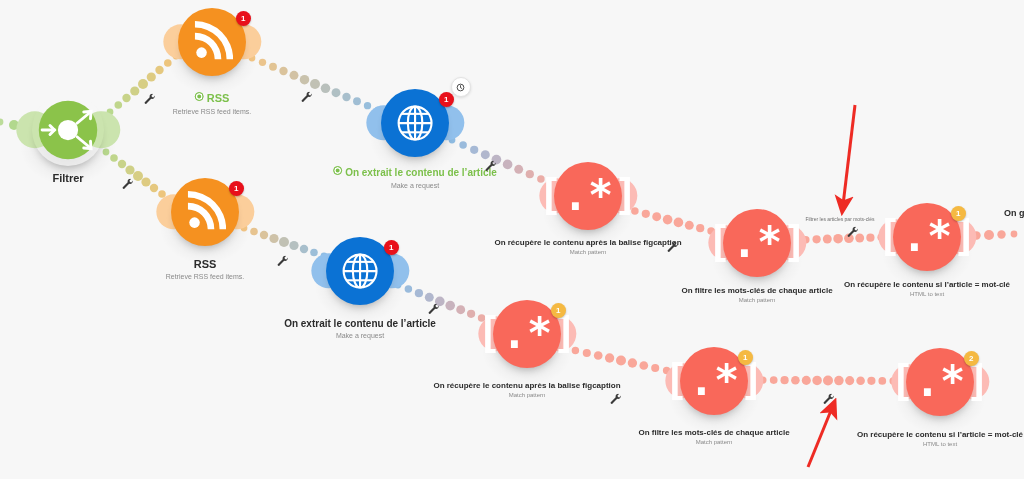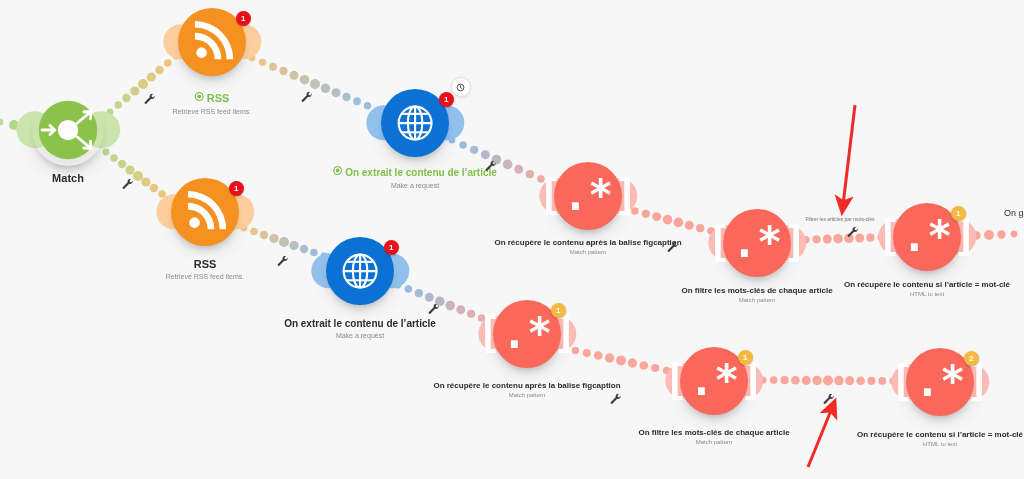--- a/index.html
+++ b/index.html
@@ -110,21 +110,21 @@
     z-index:4;
     text-align:center;
   }
   .wrench{
     position:absolute;
     transform:translate(-50%,-50%);
     z-index:5;
   }
   .edge-text{
     position:absolute;
-    font-weight:normal;
+    font-weight:bold;
     color:#2b2b2b;
     white-space:nowrap;
     z-index:4;
   }
   svg{display:block;}
 </style>
 </head>
 <body>
 
 <div id="canvas">
@@ -418,21 +418,21 @@
   <svg id="arrow-layer" width="1024" height="479">
     <defs>
       <marker id="ah" markerWidth="7" markerHeight="7" refX="3.2" refY="3.2" orient="auto">
         <path d="M0,0 L7,3.2 L0,6.4 L1.6,3.2 Z" fill="#ee2b24"></path>
       </marker>
     </defs>
   <line x1="855" y1="105" x2="843" y2="205" stroke="#ee2b24" stroke-width="3" marker-end="url(#ah)"></line>
       <line x1="808" y1="467" x2="832" y2="408" stroke="#ee2b24" stroke-width="3" marker-end="url(#ah)"></line>
     </svg>
 <div class="caption" style="left: 68px; top: 172px;">
-      <div class="title" style="font-size: 11px;">Match</div>
+      <div class="title" style="font-size: 11px;">Filtrer</div>
     </div>
     <div class="caption" style="left: 212px; top: 88px;"><span class="ok-dot"></span><div class="title green" style="font-size: 11px; display: inline-block;">RSS</div><div class="sub" style="font-size: 7px;">Retrieve RSS feed items.</div></div>
     <div class="caption" style="left: 415px; top: 162px;"><span class="ok-dot"></span><div class="title green" style="font-size: 10px; display: inline-block;">On extrait le contenu de l’article</div><div class="sub" style="font-size: 7px;">Make a request</div></div>
     <div class="caption" style="left: 588px; top: 238px;">
       <div class="title" style="font-size: 8px;">On récupère le contenu après la balise figcaption</div>
       <div class="sub" style="font-size: 6px;">Match pattern</div>
     </div>
     <div class="caption" style="left: 757px; top: 286px;">
       <div class="title" style="font-size: 8px;">On filtre les mots-clés de chaque article</div>
       <div class="sub" style="font-size: 6px;">Match pattern</div>

